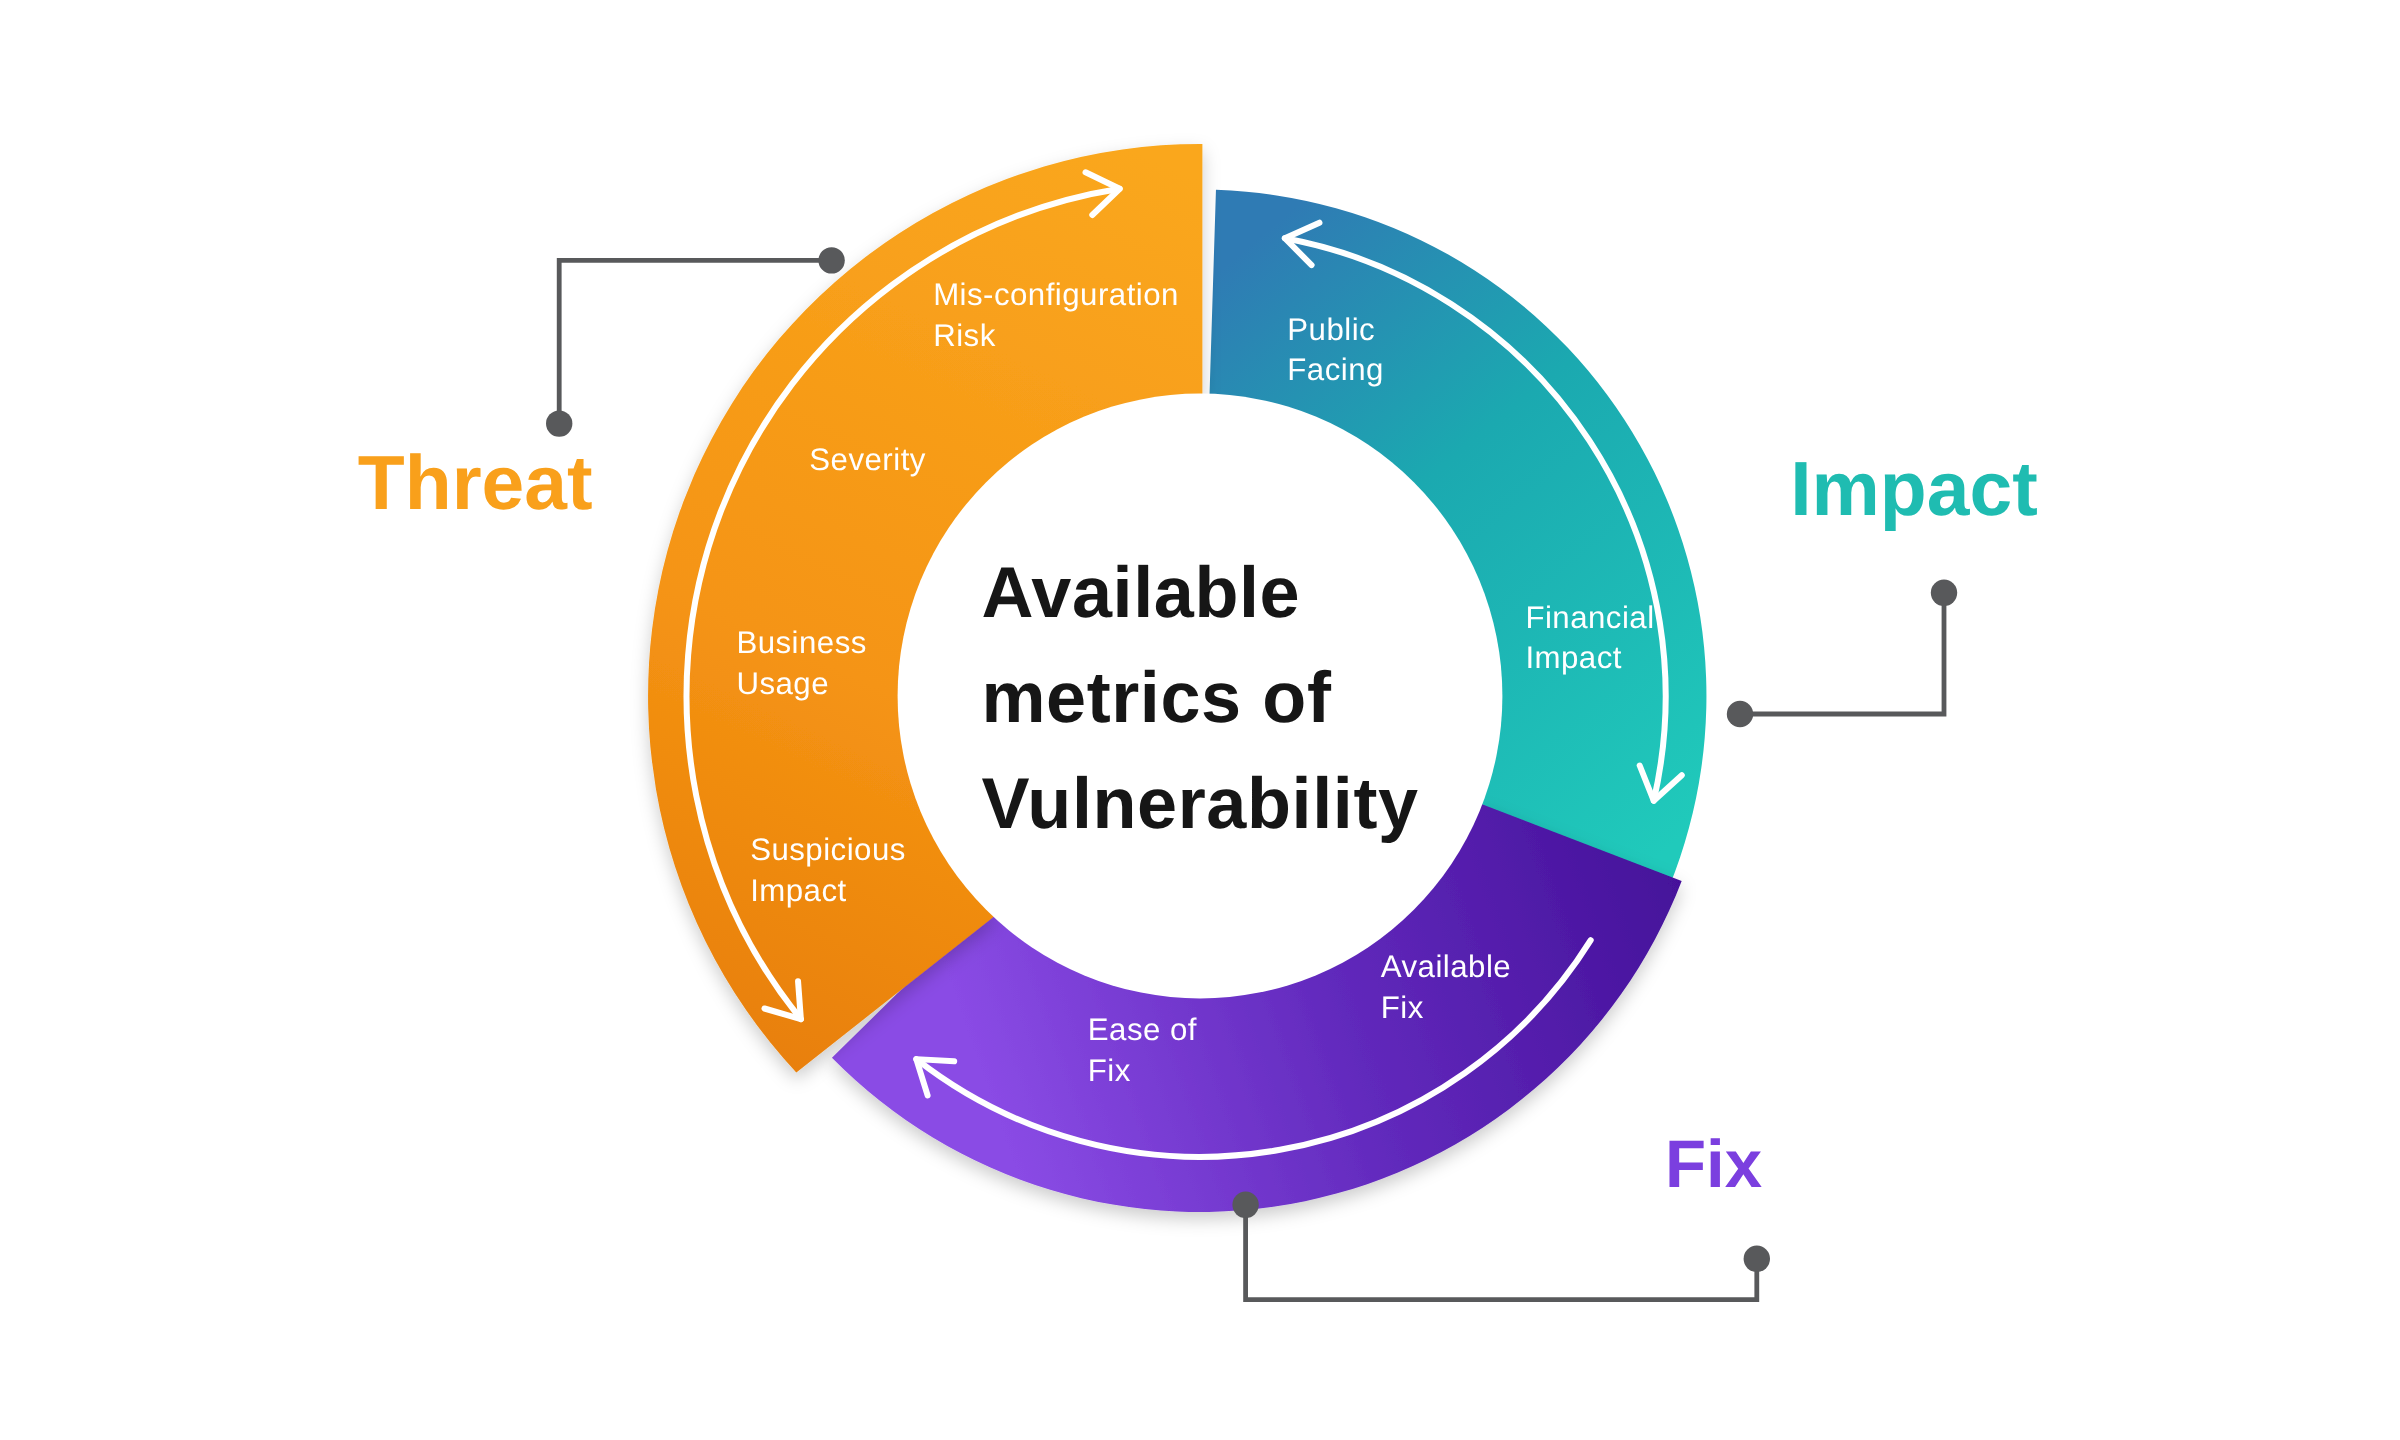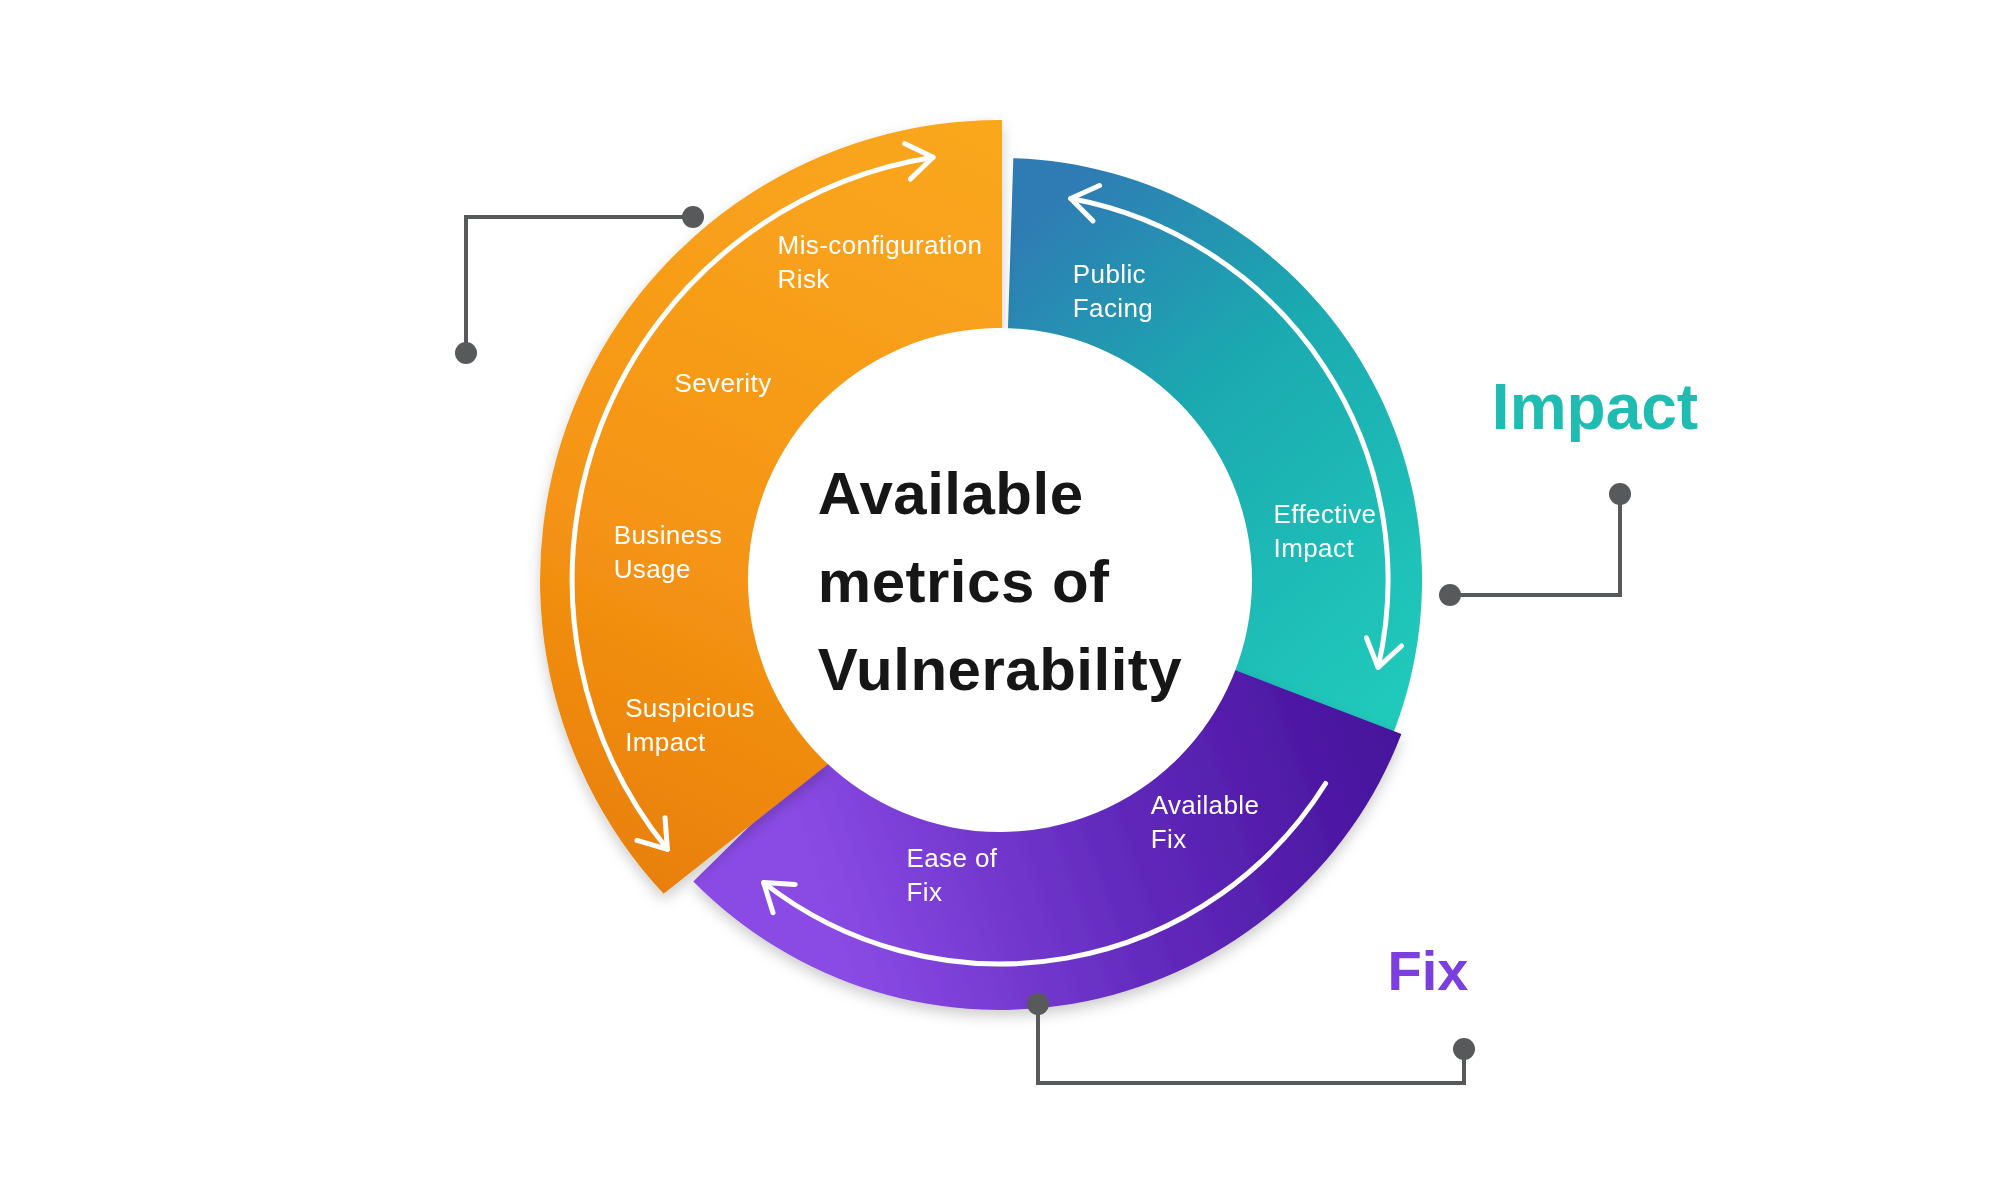--- a/index.html
+++ b/index.html
@@ -103,28 +103,29 @@
   </div>
   <div class="lbl ring-label lbl-susp">
     <div>Suspicious</div>
     <div>Impact</div>
   </div>
   <div class="lbl ring-label lbl-pub">
     <div>Public</div>
     <div>Facing</div>
   </div>
   <div class="lbl ring-label lbl-fin">
-    <div>Effective</div>
+    <div>Financial</div>
     <div>Impact</div>
   </div>
   <div class="lbl ring-label lbl-avail">
     <div>Available</div>
     <div>Fix</div>
   </div>
   <div class="lbl ring-label lbl-ease">
     <div>Ease of</div>
     <div>Fix</div>
   </div>
 
+  <div class="lbl cat-label lbl-threat">Threat</div>
   <div class="lbl cat-label lbl-impact">Impact</div>
   <div class="lbl cat-label lbl-fix">Fix</div>
 
 </div>
 
 </body></html>

